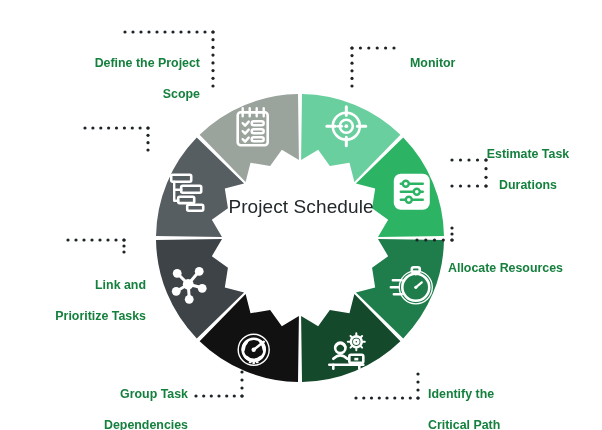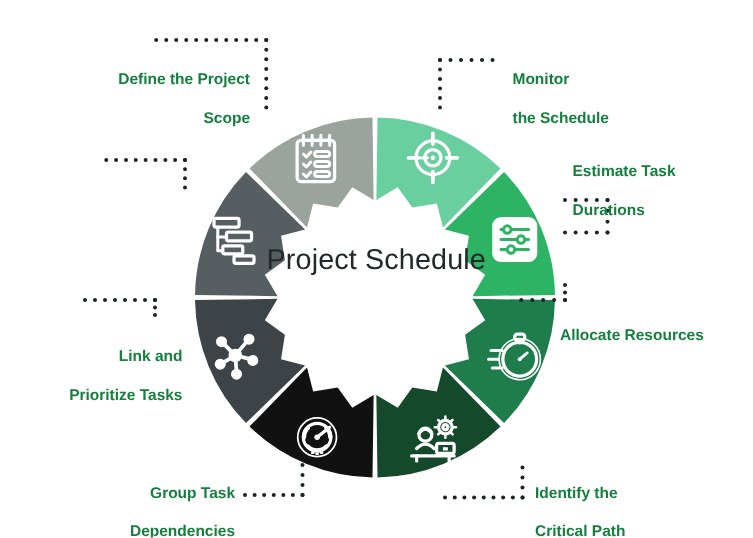--- a/index.html
+++ b/index.html
@@ -3,21 +3,21 @@
 <meta charset="utf-8">
 <style>
   html,body{margin:0;padding:0;background:#ffffff;}
   body{width:602px;height:430px;font-family:"Liberation Sans",sans-serif;overflow:hidden;position:relative;}
   #stage{position:absolute;left:0;top:0;width:602px;height:430px;}
   svg#wheel{position:absolute;left:0;top:0;width:602px;height:430px;}
   .lbl{position:absolute;color:#15803d;font-weight:700;font-size:12.4px;line-height:15.5px;white-space:pre-line;}
   .lbl.r{text-align:right;}
   .lbl.l{text-align:left;}
   .center-text{position:absolute;left:186px;top:196px;width:230px;text-align:center;
-    font-size:23px;line-height:22px;font-weight:400;color:#23282b;letter-spacing:.1px;}
+    font-size:19px;line-height:22px;font-weight:400;color:#23282b;letter-spacing:.1px;}
 </style>
 </head>
 <body>
 
 <div id="stage">
 
   <svg id="wheel" viewBox="0 0 602 430">
     <g id="segments-group">
         <path d="M 302.0105539688369 94.0140365426602 A 144 144 0 0 1 400.3917748110573 134.7648724983305 L 354.37887802265607 182.08097260326235 L 349.47767895344316 162.8204862653395 L 329.849307724477 165.93739646411962 L 318.1739416627351 149.8540537265638 L 301.08905006645335 160.00760312727425 Z" fill="#6ACF9F"></path>
         <path d="M 403.2351275016695 137.6082251889427 A 144 144 0 0 1 443.98596345733984 235.98944603116308 L 377.99239687272575 236.91094993354668 L 388.1459462734362 219.82605833726495 L 372.0626035358804 208.150692275523 L 375.17951373466053 188.52232104655684 L 355.91902739673765 183.62112197734396 Z" fill="#2CB464"></path>
@@ -250,24 +250,23 @@
     <div>Project Schedule</div>
   </div>
 
   <div class="lbl r" style="left:36px;top:40px;width:164px;">
     <div>Define the Project</div>
     <div>Scope</div>
   </div>
 
   <div class="lbl l" style="left:410px;top:40px;width:160px;">
     <div>Monitor</div>
-    <div>the Schedule</div>
-  </div>
-
-  <div class="lbl l" style="left:458px;top:114px;width:140px;">
+  </div>
+
+  <div class="lbl l" style="left:458px;top:131px;width:140px;text-align:center;">
     <div>Estimate Task</div>
     <div>Durations</div>
   </div>
 
   <div class="lbl l" style="left:448px;top:245px;width:142px;">
     <div>Allocate Resources</div>
   </div>
 
   <div class="lbl l" style="left:428px;top:371px;width:150px;">
     <div>Identify the</div>

